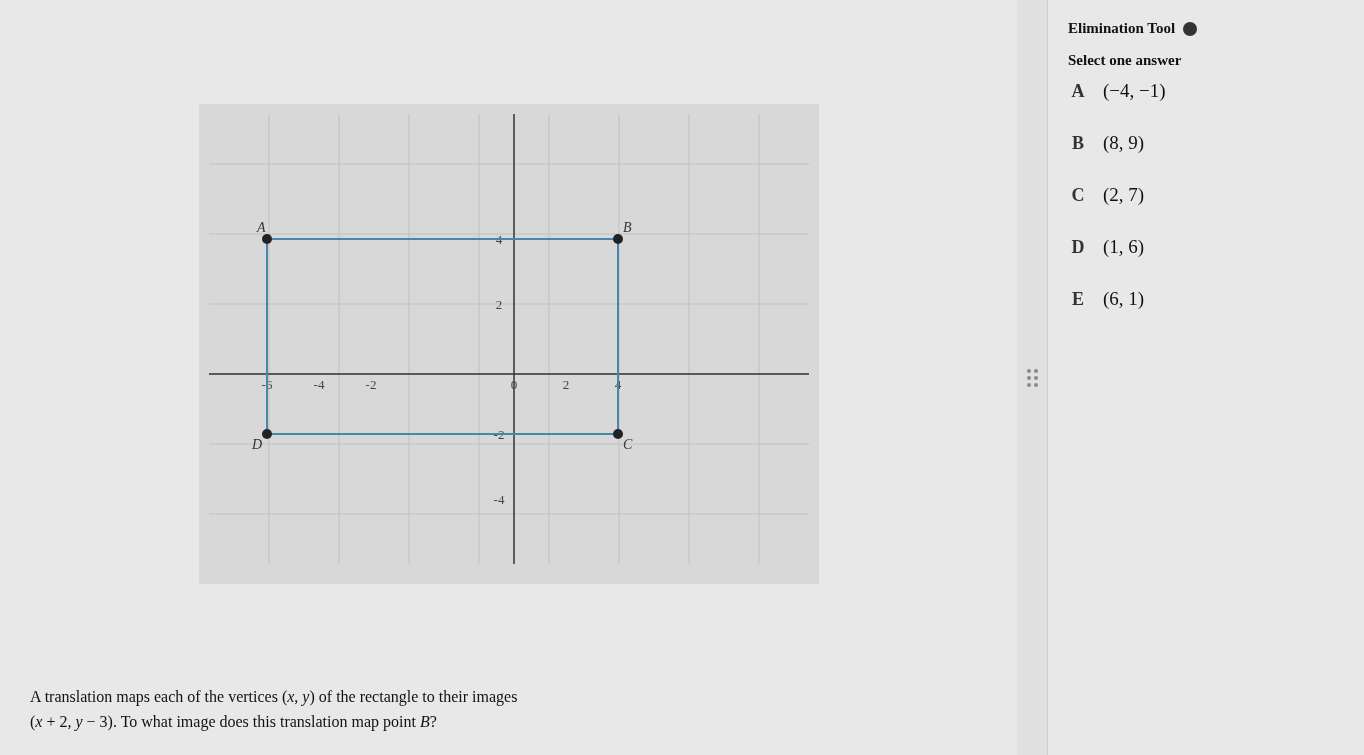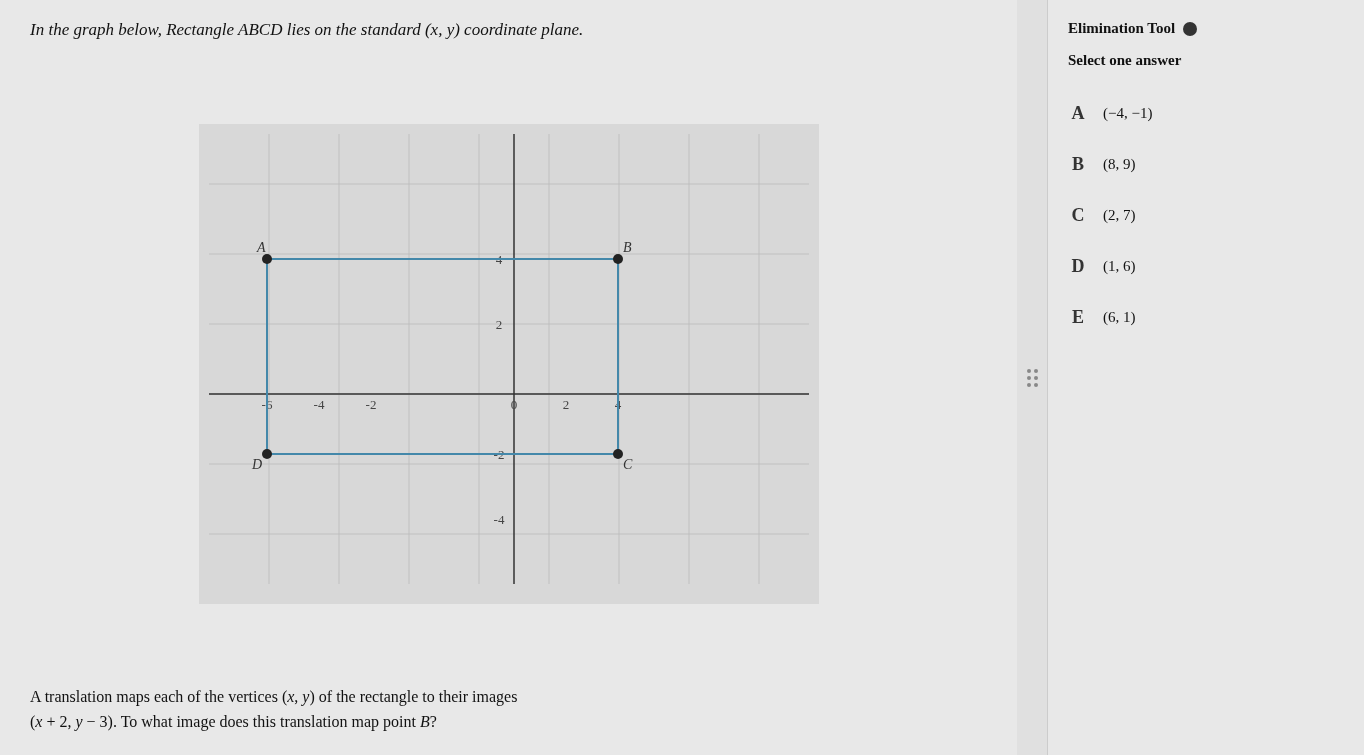--- a/index.html
+++ b/index.html
@@ -66,57 +66,54 @@
       width: 14px;
       height: 14px;
       background: #333;
       border-radius: 50%;
     }
 
     .select-one-answer {
       font-size: 15px;
       font-weight: bold;
       color: #111;
-      margin-bottom: 34px;
+      margin-bottom: 11px;
     }
 
     .answer-option {
       display: flex;
       align-items: center;
       margin-bottom: 30px;
       cursor: pointer;
       gap: 15px;
     }
 
     .answer-letter {
       font-size: 18px;
       font-weight: bold;
       color: #333;
       width: 20px;
       text-align: center;
     }
 
     .answer-value {
-      font-size: 15px;
+      font-size: 19px;
       color: #111;
     }
 
     
     .coord-svg {
       width: 620px;
       height: 480px;
     }
   </style>
 </head>
 <body>
 
 <div class="main-content">
-  <div class="question-text">
-    In the graph below, Rectangle <em>ABCD</em> lies on the standard (<em>x</em>, <em>y</em>) coordinate plane.
-  </div>
 
   <div class="graph-container">
     <svg class="coord-svg" viewBox="0 0 620 480">
 
       <rect x="0" y="0" width="620" height="480" fill="#d8d8d8"></rect>
 
       <line x1="70" y1="10" x2="70" y2="460" stroke="#bbb" stroke-width="0.8"></line>
       <line x1="140" y1="10" x2="140" y2="460" stroke="#bbb" stroke-width="0.8"></line>
       <line x1="210" y1="10" x2="210" y2="460" stroke="#bbb" stroke-width="0.8"></line>
       <line x1="280" y1="10" x2="280" y2="460" stroke="#bbb" stroke-width="0.8"></line>

